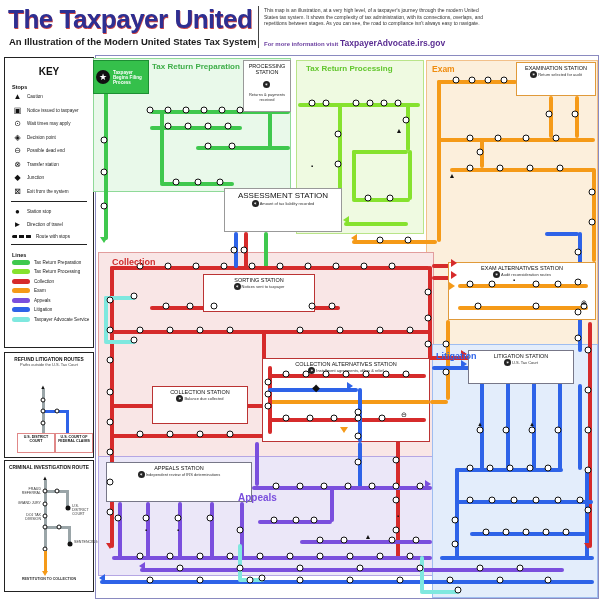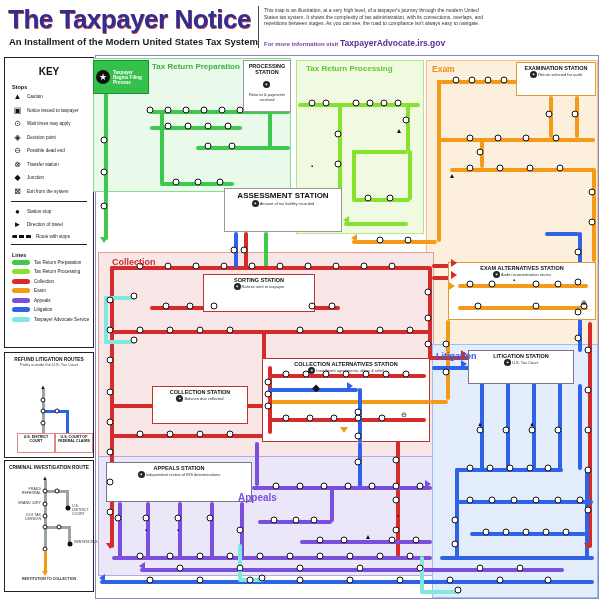--- a/index.html
+++ b/index.html
@@ -62,37 +62,37 @@
   #p-appl{left:98px;top:456px;width:334px;height:118px;background:#ebe7f8;border:1px solid #b5a6e4;}
   #p-liti{left:432px;top:344px;width:164px;height:252px;background:#e3edfb;border:1px solid #9ebdf0;}
 
   #tracks{position:absolute;left:0;top:0;width:600px;height:600px;pointer-events:none;}
   .seg{position:absolute;border-radius:2px;}
   .dot{position:absolute;width:7px;height:7px;border:1.8px solid #111;background:#fff;border-radius:50%;transform:translate(-50%,-50%);box-sizing:border-box;z-index:5;}
   .glyph{position:absolute;transform:translate(-50%,-50%);z-index:5;line-height:1;}
   .arr{position:absolute;width:0;height:0;transform:translate(-50%,-50%);z-index:5;}
 
   .stn{position:absolute;z-index:3;background:#fff;text-align:center;padding:2px 2px;box-sizing:border-box;}
-  .stn .t{font-weight:bold;font-size:5.5px;line-height:6px;}
+  .stn .t{font-weight:normal;font-size:5.5px;line-height:6px;}
   .stn .s{font-size:4px;line-height:4.5px;color:#333;}
   .stn .ic{display:inline-block;width:7px;height:7px;border-radius:50%;background:#222;color:#fff;font-size:4.5px;line-height:7px;vertical-align:middle;margin-right:1px;}
   #st-assessment .t{font-size:8px;line-height:9px;}
 
   .startbox{position:absolute;left:93px;top:60px;width:56px;height:34px;background:#35c04b;border:1px solid #1d8f33;z-index:3;display:flex;align-items:center;gap:3px;padding:2px;box-sizing:border-box;}
   .startstar{width:14px;height:14px;border-radius:50%;background:#111;color:#fff;font-size:9px;line-height:14px;text-align:center;flex:0 0 14px;}
   .startlabel{color:#fff;font-size:4.6px;font-weight:bold;line-height:5px;text-align:left;}
 </style>
 </head>
 <body>
 
 <div class="page">
 
   <div class="hdr">
-    <div class="title">The Taxpayer Notice</div>
-    <div class="subtitle">An Installment of the Modern United States Tax System</div>
+    <div class="title">The Taxpayer United</div>
+    <div class="subtitle">An Illustration of the Modern United States Tax System</div>
     <div class="hdr-div"></div>
     <div class="intro">This map is an illustration, at a very high level, of a taxpayer's journey through the modern United States tax system. It shows the complexity of tax administration, with its connections, overlaps, and repetitions between stages. As you can see, the road to compliance isn't always easy to navigate.</div>
     <div class="cta">
       <span>For more information visit</span>
       <b>TaxpayerAdvocate.irs.gov</b>
     </div>
   </div>
 
   <div class="sidebox" id="keybox">
     <div class="key-title">KEY</div>

